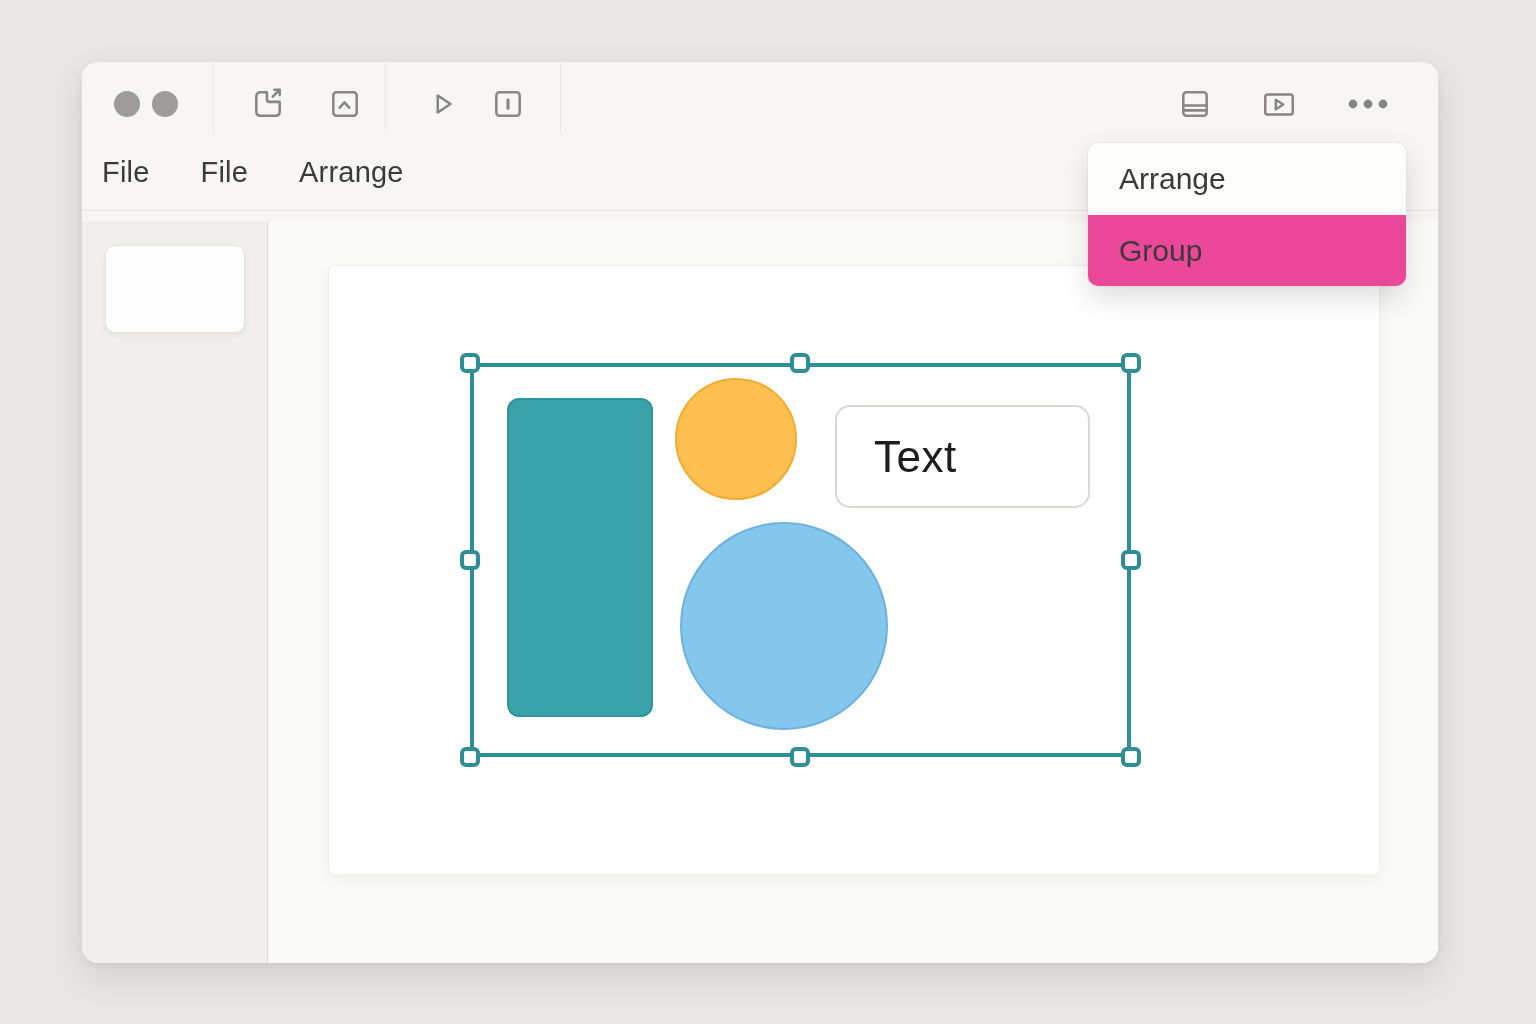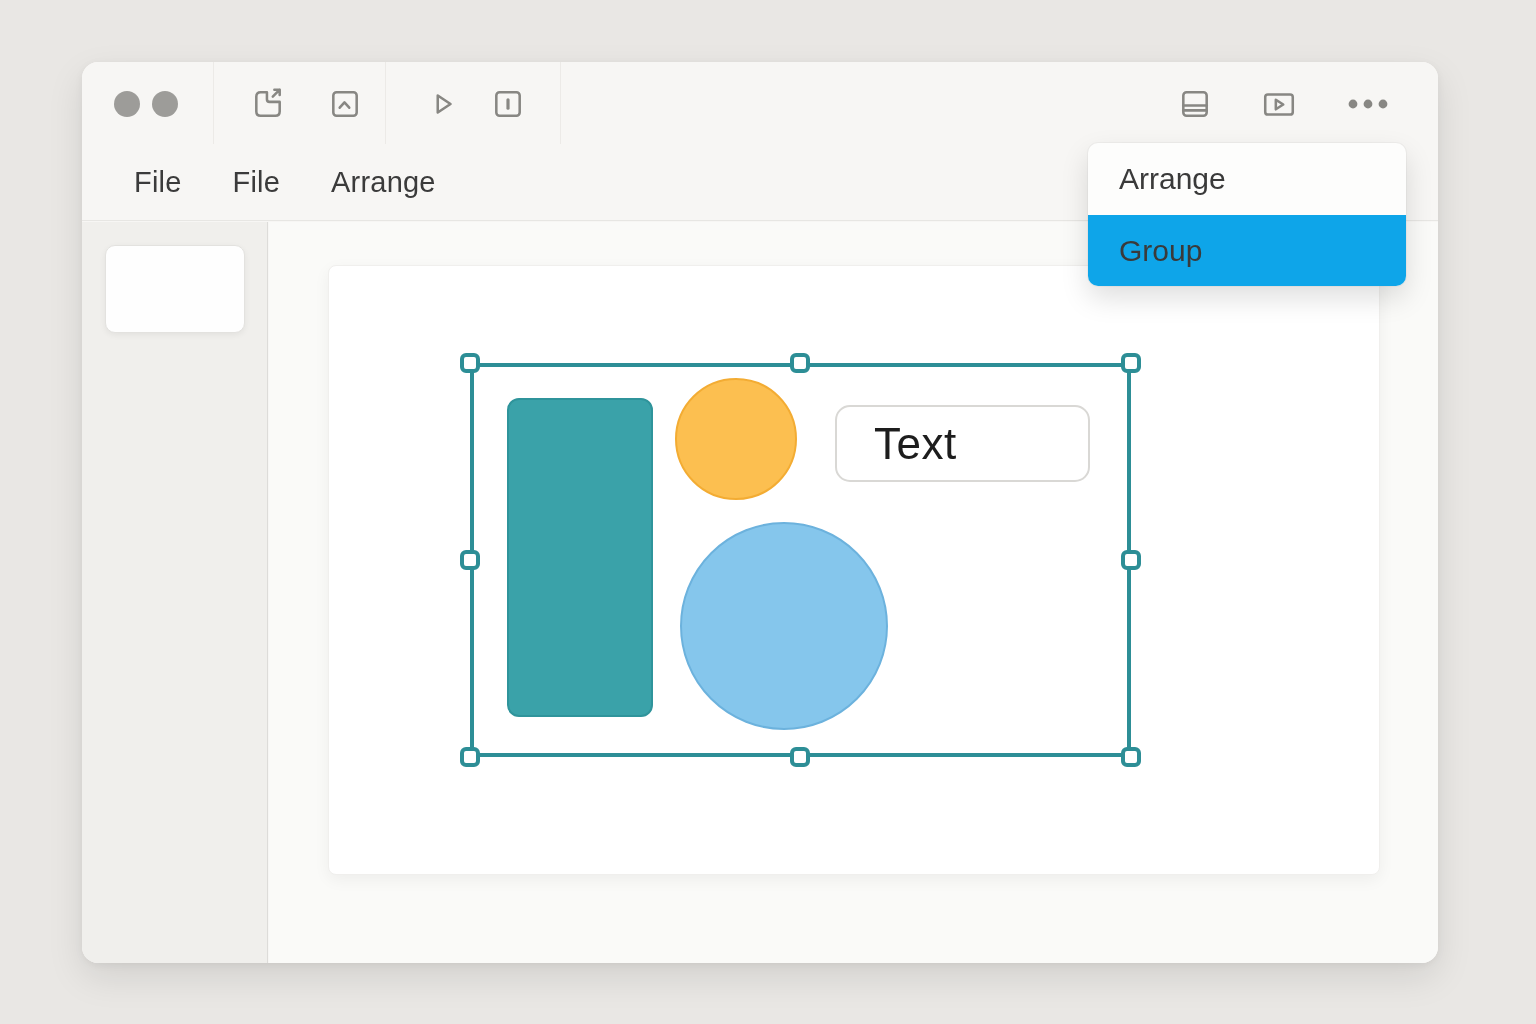--- a/index.html
+++ b/index.html
@@ -44,46 +44,46 @@
     position: absolute; top: 24px; width: 36px; height: 36px;
     display: flex; align-items: center; justify-content: center;
     background: transparent; border: none; cursor: pointer;
   }
   .tb-btn svg { display: block; }
   .icon-stroke { fill: none; stroke: #888783; stroke-width: 2.4; stroke-linecap: round; stroke-linejoin: round; }
   .icon-fill { fill: #888783; }
 
   
   .menubar {
-    position: absolute; left: 0; top: 82px;
+    position: absolute; left: 0; top: 72px;
     width: 100%; height: 77px;
     border-bottom: 1px solid #e7e6e3;
     background: #f7f6f4;
     display: flex; align-items: center;
-    padding-left: 52px; gap: 51px;
+    padding-left: 20px; gap: 51px;
   }
   .menubar .menu-item {
     font-size: 29px; color: #3b3b3b; cursor: default; letter-spacing: .2px;
   }
 
   
   .context-menu {
     position: absolute; left: 1006px; top: 81px;
     width: 318px; height: 143px;
     background: #fdfdfc;
     border-radius: 10px;
     box-shadow: 0 12px 28px rgba(0,0,0,.13), 0 0 0 1px rgba(0,0,0,.03);
     z-index: 60;
     overflow: hidden;
   }
   .context-menu .cm-item {
     height: 72px; display: flex; align-items: center;
     padding-left: 31px; font-size: 30px; color: #3a3a3a; cursor: default;
   }
-  .context-menu .cm-item.highlight { background: #0ea5e9; height: 71px; }
+  .context-menu .cm-item.highlight { background: #ec4899; height: 71px; }
 
   
   .sidebar {
     position: absolute; left: 0; top: 160px;
     width: 186px; height: 741px;
     background: #f0efec;
     border-right: 1px solid #dddcd9;
   }
   .thumb {
     position: absolute; left: 23px; top: 23px;
@@ -118,21 +118,21 @@
   }
   .shape-circle-orange {
     left: 593px; top: 316px; width: 122px; height: 122px;
     background: #fcbf50; border: 2px solid #f3ac33; border-radius: 50%;
   }
   .shape-circle-blue {
     left: 598px; top: 460px; width: 208px; height: 208px;
     background: #85c6ec; border: 2px solid #6cb2dd; border-radius: 50%;
   }
   .shape-textbox {
-    left: 753px; top: 343px; width: 255px; height: 77px;
+    left: 753px; top: 343px; width: 255px; height: 103px;
     background: #ffffff; border: 2px solid #d9d8d5; border-radius: 15px;
     display: flex; align-items: center; padding-left: 37px;
   }
   .shape-textbox .tb-label { font-size: 44px; color: #1d1d1d; letter-spacing: .5px; }
 
   
   .selection-box {
     position: absolute; left: 388px; top: 301px;
     width: 661px; height: 394px;
     border: 4px solid #2d8e96;

